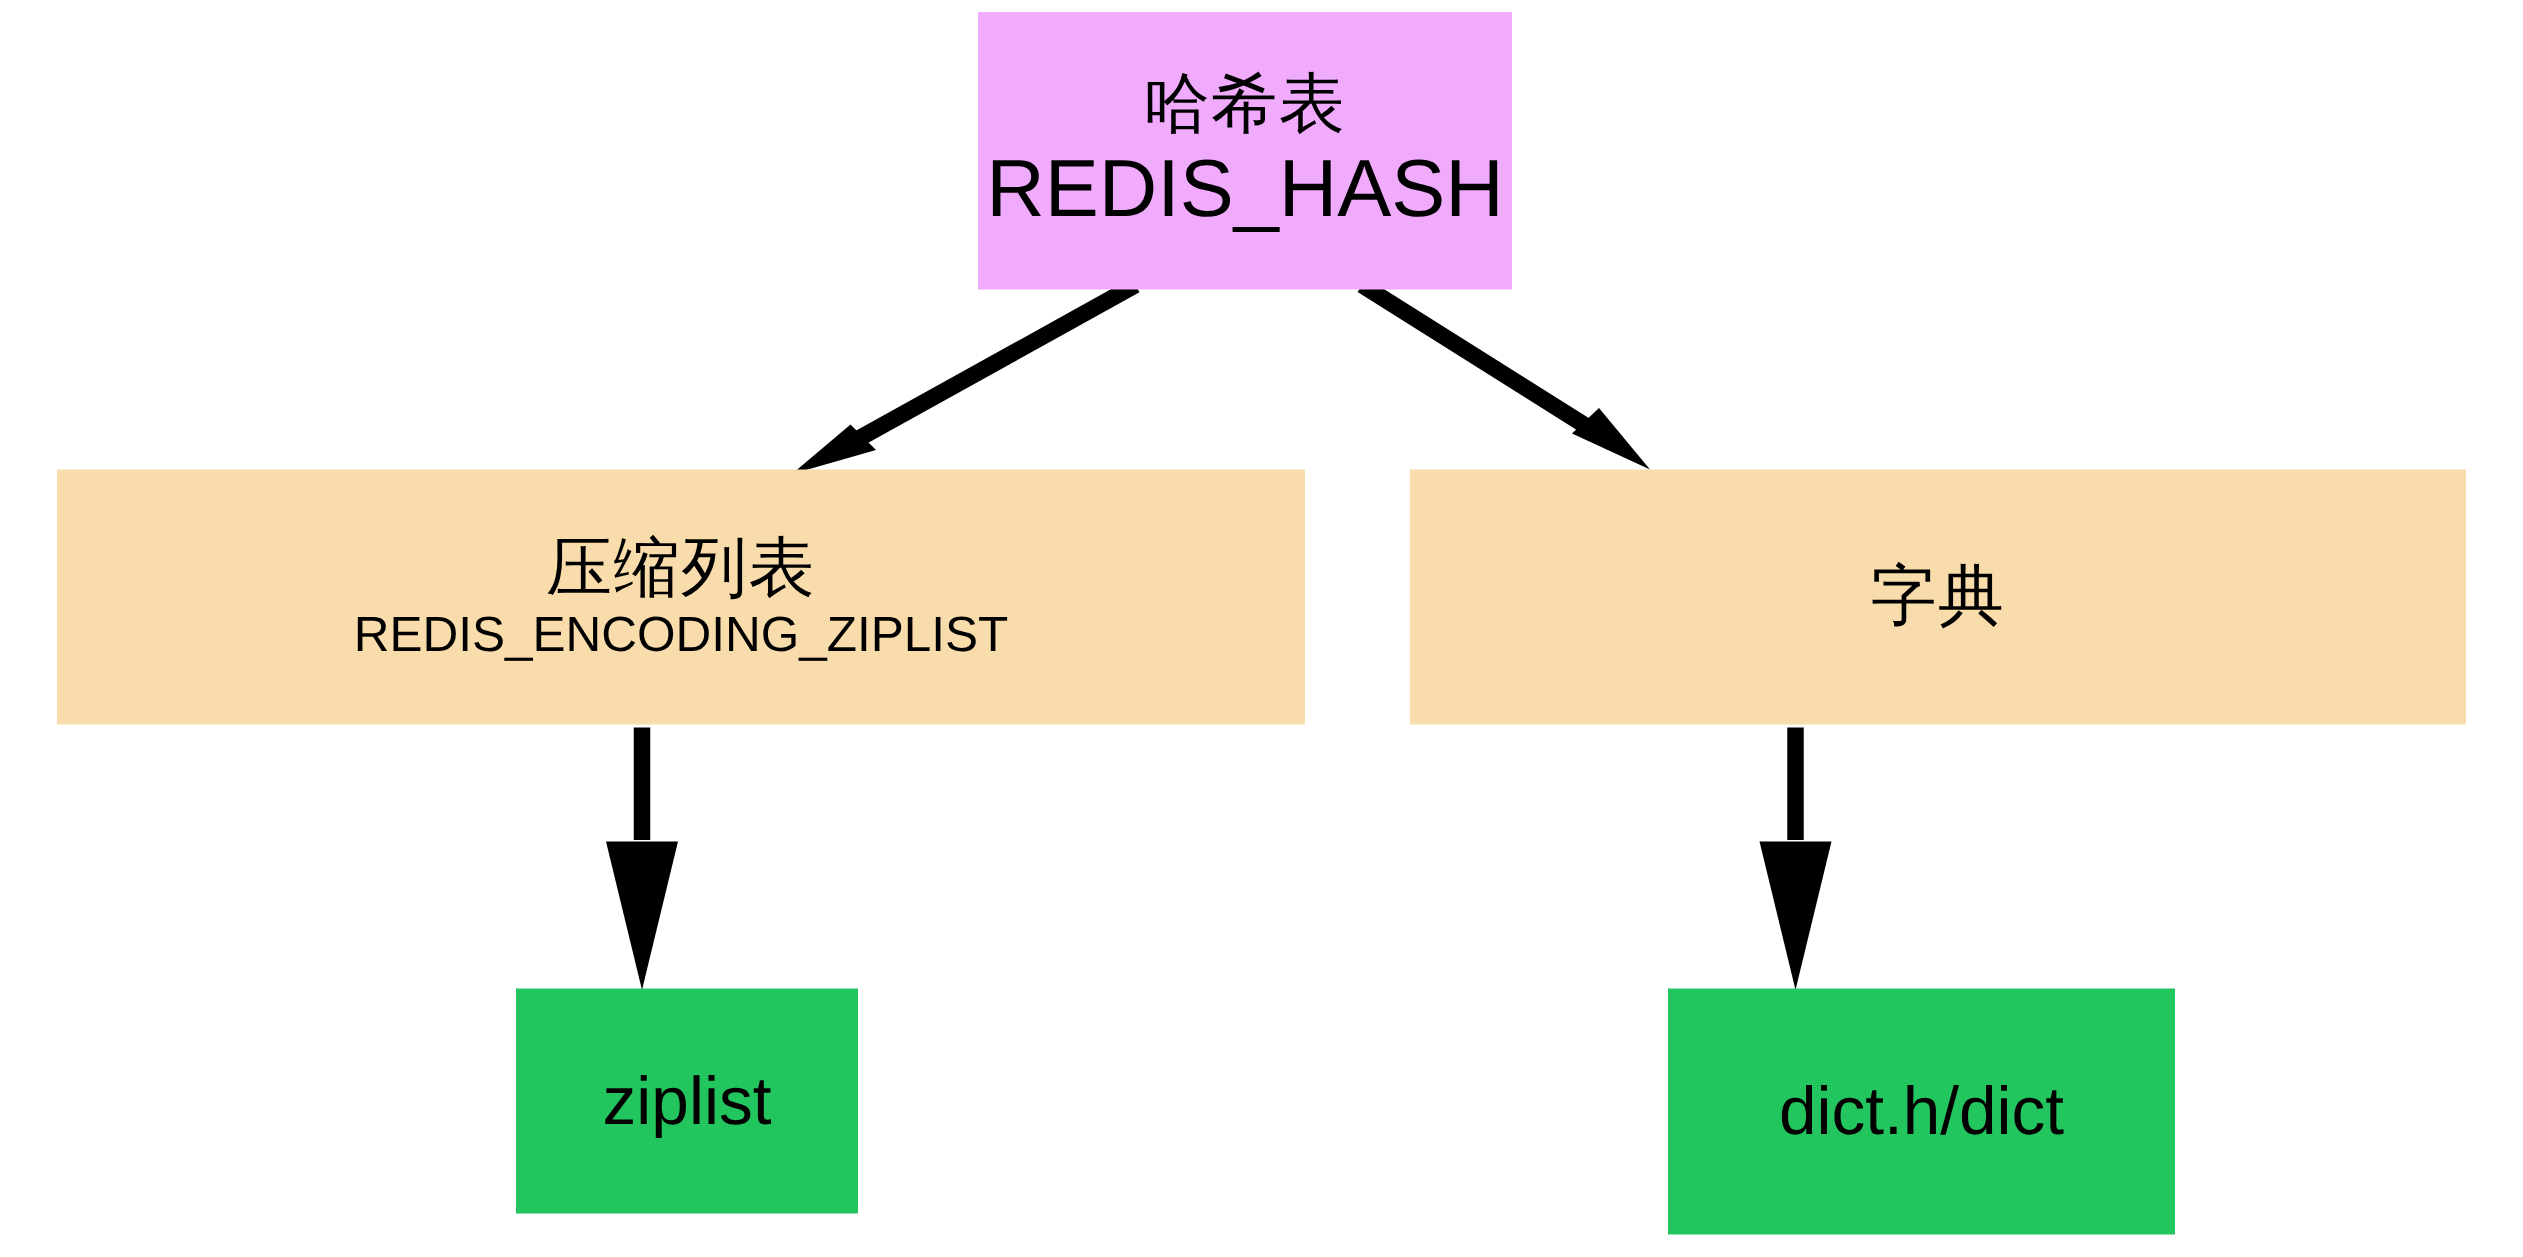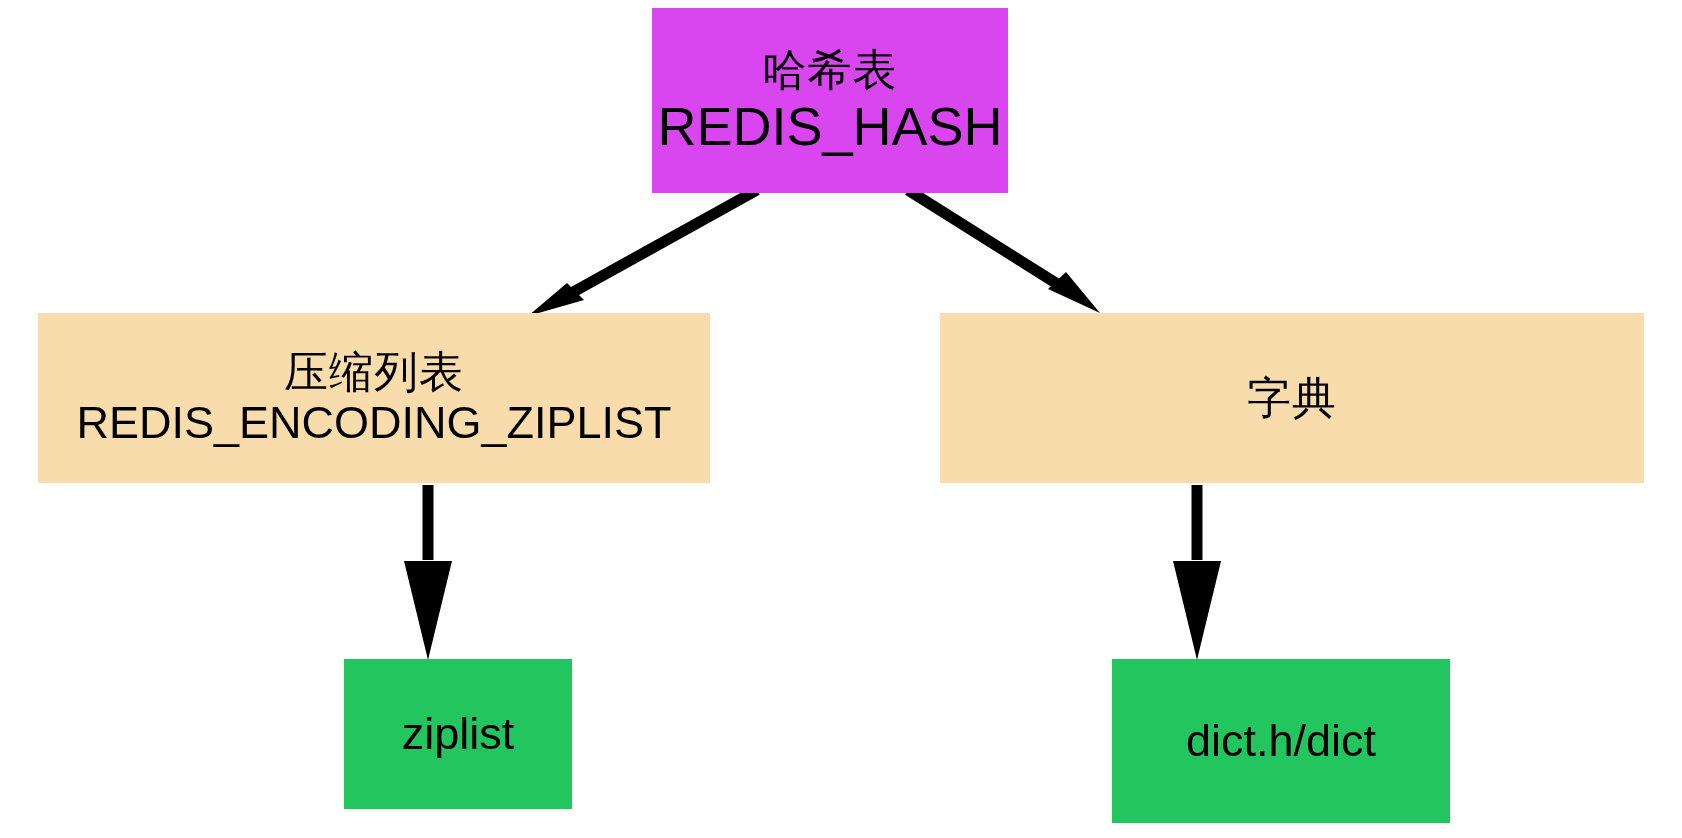--- a/index.html
+++ b/index.html
@@ -35,45 +35,45 @@
   }
   .node .line2 {
     display: block;
   }
   
   #node-root {
     left: 652px;
     top: 8px;
     width: 356px;
     height: 185px;
-    background: #d946ef;
+    background: #f0abfc;
     font-size: 45px;
   }
   #node-root .line1 { font-size: 44px; letter-spacing: 1px; }
   #node-root .line2 { font-size: 54px; }
 
   
   .node-encoding {
     background: #f9dcab;
     font-size: 45px;
   }
   #node-ziplist-encoding {
     left: 38px;
     top: 313px;
-    width: 672px;
+    width: 832px;
     height: 170px;
   }
   #node-ht-encoding {
     left: 940px;
     top: 313px;
     width: 704px;
     height: 170px;
   }
   .node-encoding .line1 { font-size: 44px; letter-spacing: 1px; }
-  .node-encoding .line2 { font-size: 45px; }
+  .node-encoding .line2 { font-size: 33px; }
 
   
   .node-impl {
     background: #22c55e;
     font-size: 45px;
   }
   #node-ziplist-impl {
     left: 344px;
     top: 659px;
     width: 228px;

